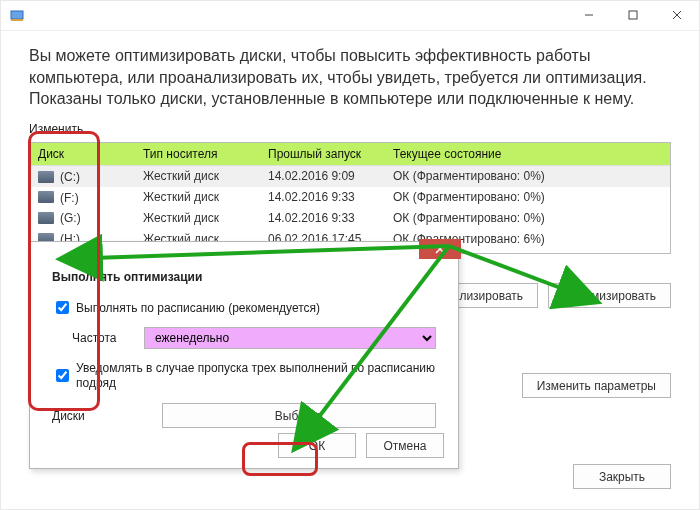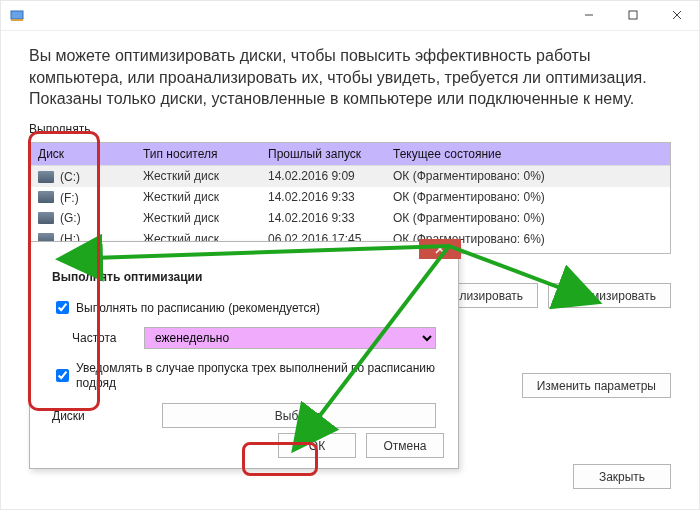--- a/index.html
+++ b/index.html
@@ -41,21 +41,21 @@
     border: 1px solid #bbb;
     font-size: 12px;
     height: 112px;
     overflow: hidden;
   }
   table { width: 100%; border-collapse: collapse; }
   th {
     text-align: left; font-weight: normal;
     border-bottom: 1px solid #ddd;
     padding: 4px 8px;
-    background: #c4b5fd;
+    background: #bef264;
     color: #111;
   }
   td { padding: 3px 8px; color: #333; }
   tr.sel td { background: #f0f0f0; }
   .drive-ic {
     display: inline-block; width: 16px; height: 12px;
     background: linear-gradient(#7a8ba0,#4d5e73);
     border-radius: 1px; margin-right: 6px; vertical-align: middle;
   }
   .drive-txt { vertical-align: middle; }
@@ -148,21 +148,21 @@
   <div class="win-btn">
     <svg width="10" height="10">
         <line x1="1" y1="1" x2="9" y2="9" stroke="#444"></line>
         <line x1="9" y1="1" x2="1" y2="9" stroke="#444"></line>
       </svg>
   </div>
 </div>
 
 <div class="content">
   <div class="intro">Вы можете оптимизировать диски, чтобы повысить эффективность работы компьютера, или проанализировать их, чтобы увидеть, требуется ли оптимизация. Показаны только диски, установленные в компьютере или подключенные к нему.</div>
-  <div class="section-label">Выполнять</div>
+  <div class="section-label">Изменить</div>
 
   <div class="table-wrap">
     <table>
       <thead>
         <tr>
           <th style="width:105px">Диск</th>
           <th style="width:125px">Тип носителя</th>
           <th style="width:125px">Прошлый запуск</th>
           <th>Текущее состояние</th>
         </tr>

